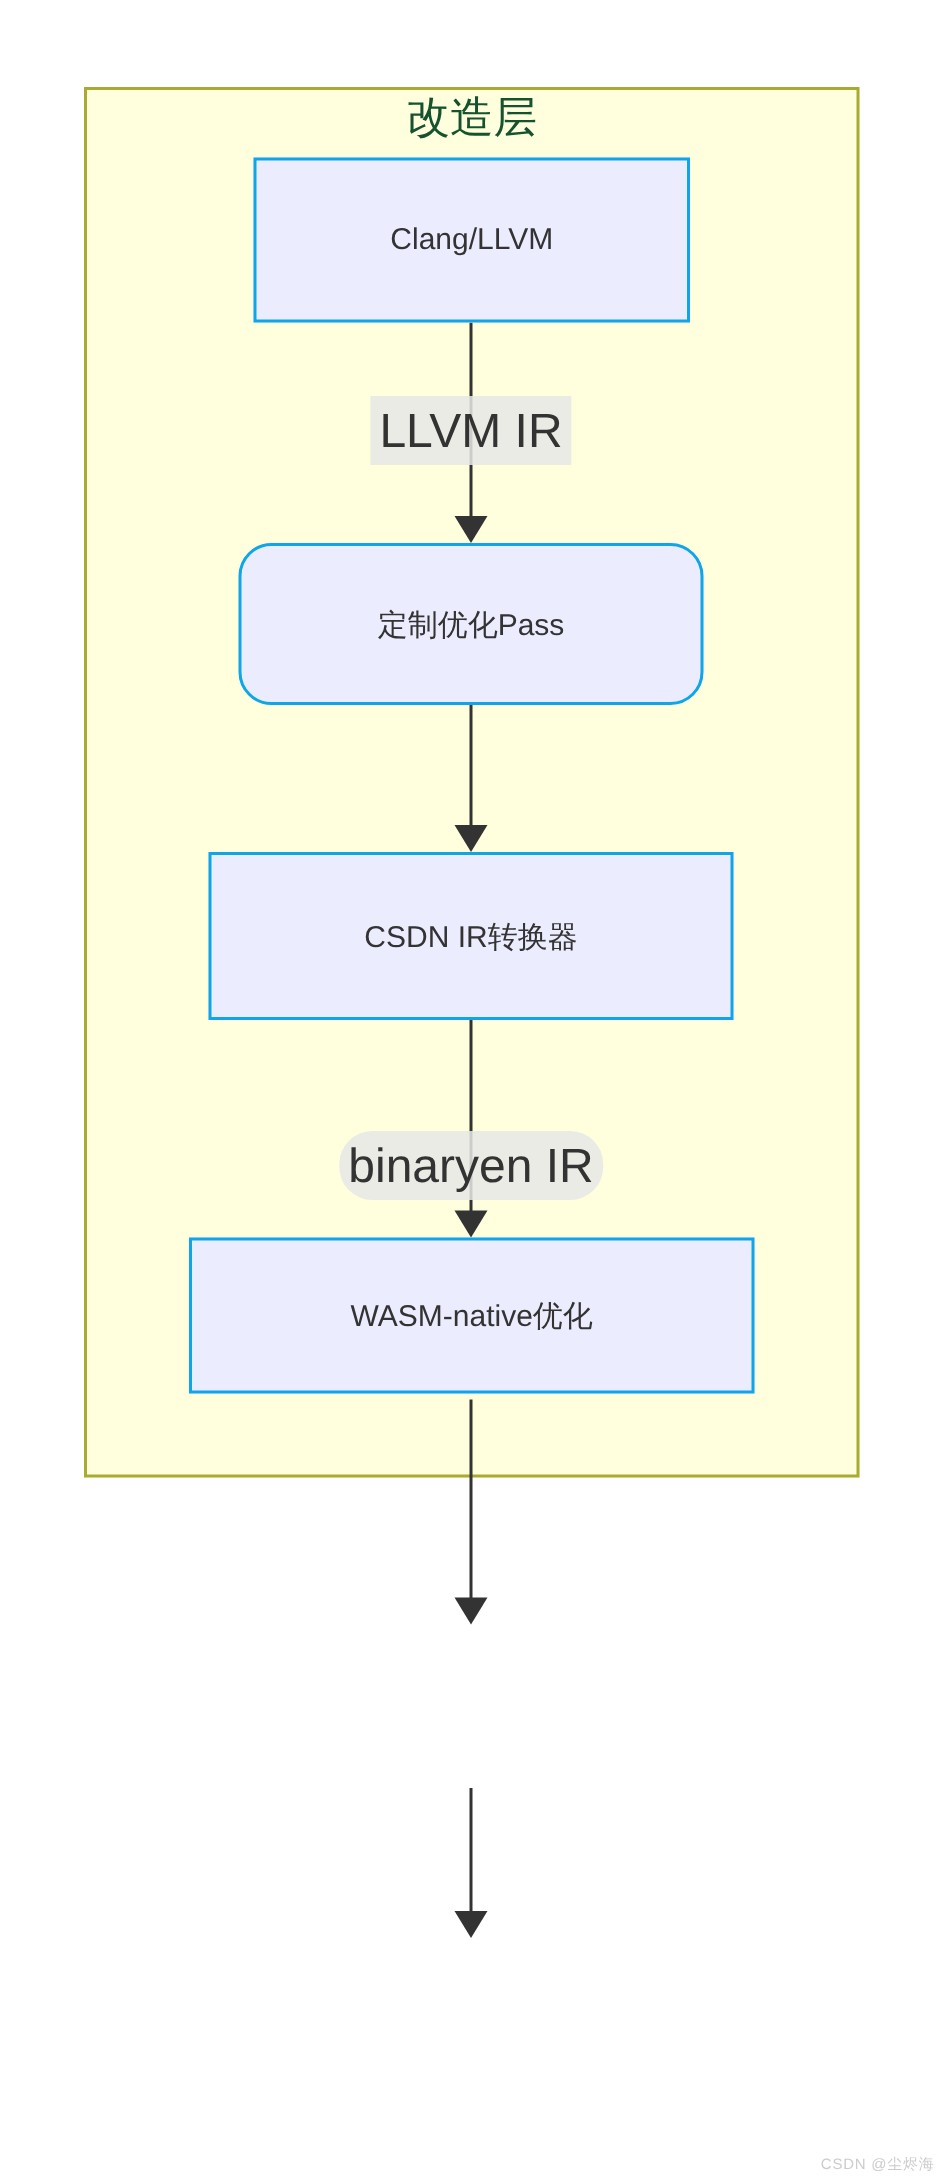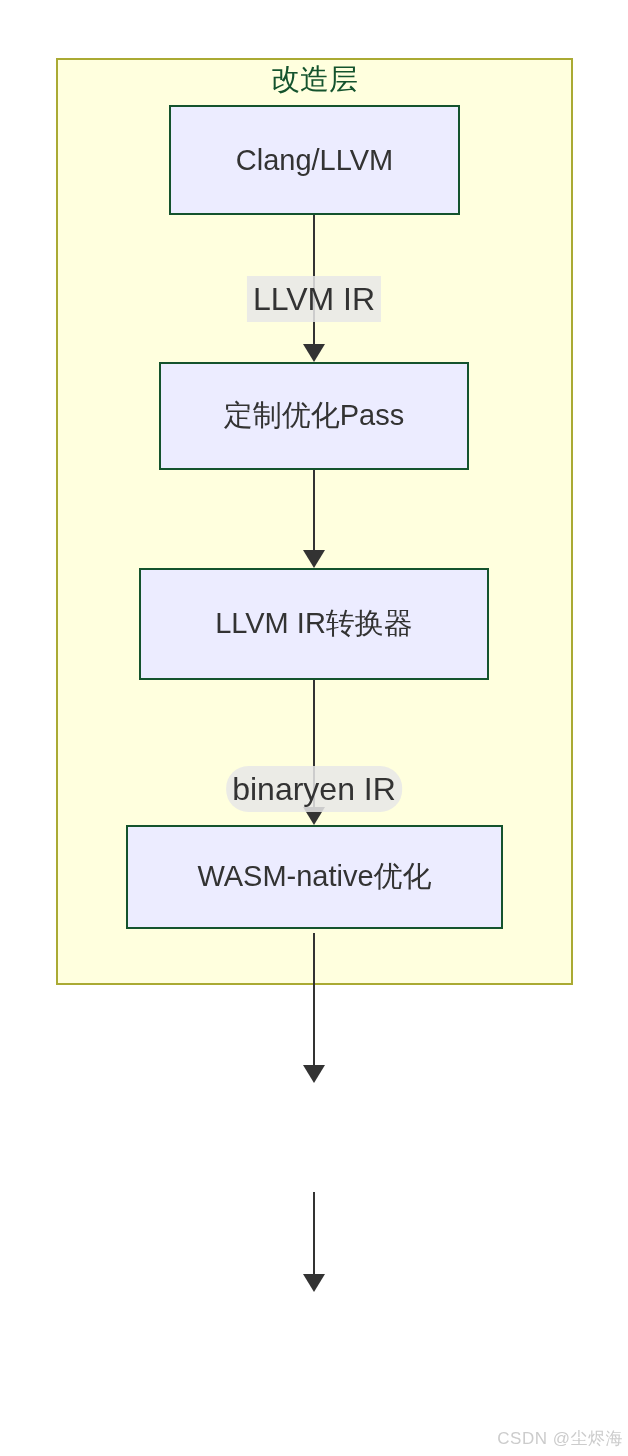--- a/index.html
+++ b/index.html
@@ -34,33 +34,33 @@
     text-align: center;
     font-size: 29px;
     color: #14532d;
     line-height: 1.2;
   }
   
   .node {
     position: absolute;
     box-sizing: border-box;
     background: #ECECFF;
-    border: 2px solid #14532d;
+    border: 2px solid #0ea5e9;
     color: #333333;
-    font-size: 29px;
+    font-size: 20px;
     display: flex;
     align-items: center;
     justify-content: center;
     text-align: center;
     overflow: hidden;
     white-space: nowrap;
     z-index: 4;
   }
   .n-clang    { left: 169px; top: 105px;  width: 291px; height: 110px; }
-  .n-pass     { left: 159px; top: 362px;  width: 310px; height: 108px; }
+  .n-pass     { left: 159px; top: 362px;  width: 310px; height: 108px; border-radius: 22px; }
   .n-conv     { left: 139px; top: 568px;  width: 350px; height: 112px; }
   .n-native   { left: 126px; top: 825px;  width: 377px; height: 104px; }
   .n-wasmopt  { left: 183px; top: 1083px; width: 264px; height: 109px; }
   .n-optwasm  { left: 139px; top: 1292px; width: 351px; height: 108px; }
   
   .edge-line {
     position: absolute;
     left: 313px;
     width: 2px;
     background: #333333;
@@ -91,30 +91,29 @@
     position: absolute;
     left: 314px;
     transform: translateX(-50%);
     background: rgba(232, 232, 232, 0.85);
     color: #333333;
     font-size: 32px;
     line-height: 1.25;
     padding: 3px 6px;
     white-space: nowrap;
     z-index: 3;
-    margin-top: 12px;
   }
   .el1 { top: 264px; }
   .el2 { top: 754px; border-radius: 22px; }
   
   .watermark {
     position: absolute;
     right: 5px;
     bottom: 6px;
-    font-size: 17px;
+    font-size: 10px;
     color: #cccccc;
     letter-spacing: 0.5px;
     z-index: 5;
   }
 </style>
 </head>
 <body>
 
 <div class="stage">
 
@@ -136,21 +135,21 @@
   <div class="edge-label el1">LLVM IR</div>
   <div class="edge-label el2">binaryen IR</div>
 
   <div class="node n-clang">
     <span>Clang/LLVM</span>
   </div>
   <div class="node n-pass">
     <span>定制优化Pass</span>
   </div>
   <div class="node n-conv">
-    <span>LLVM IR转换器</span>
+    <span>CSDN IR转换器</span>
   </div>
   <div class="node n-native">
     <span>WASM-native优化</span>
   </div>
 
   <div class="watermark">CSDN @尘烬海</div>
 
 </div>
 
 </body></html>

